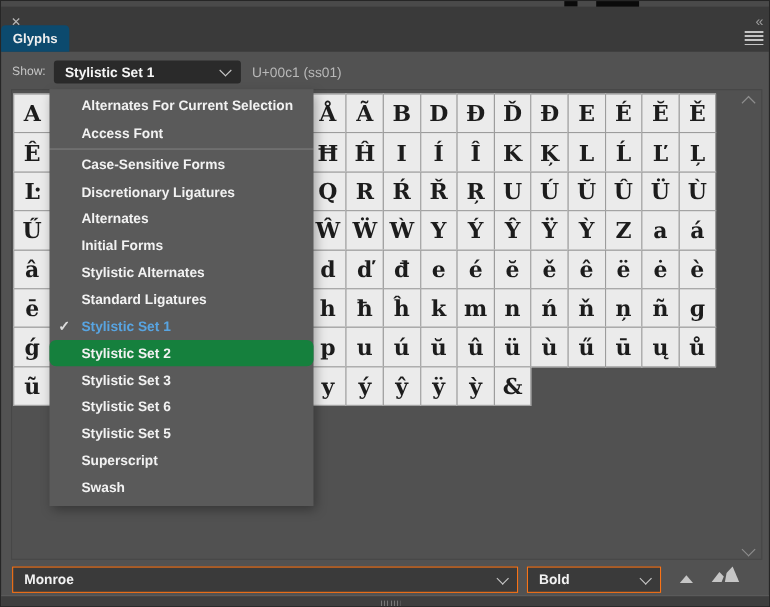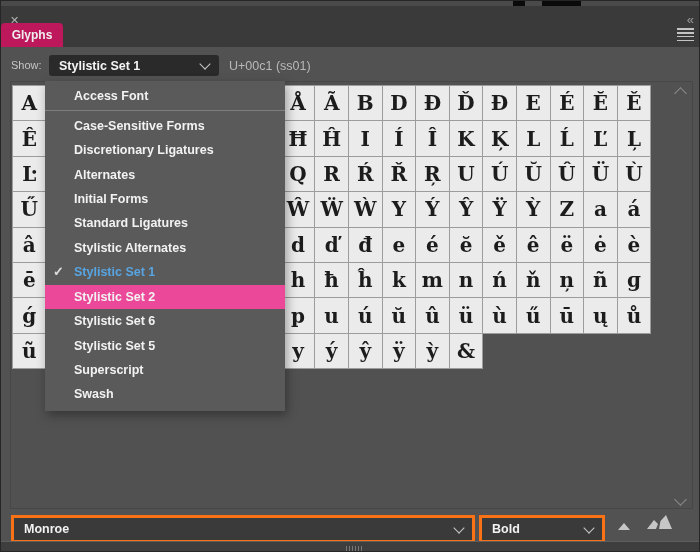--- a/index.html
+++ b/index.html
@@ -14,21 +14,21 @@
   
   .top-strip{ position:absolute; left:0; top:0; width:700px; height:5px; background:#4a4a4a; }
   .top-mark{ position:absolute; background:#0a0a0a; }
   .top-mark.m1{ left:512px; top:0; width:12px; height:5px; }
   .top-mark.m2{ left:541px; top:0; width:39px; height:7px; }
 
   
   .chrome{ position:absolute; left:0; top:5px; width:700px; height:41px; background:#3a3a3a; }
   .close-icon{ position:absolute; left:9px; top:8px; font-size:11px; color:#b5b5b5; cursor:default; }
   .collapse-icon{ position:absolute; right:8px; top:6px; font-size:13px; color:#9c9c9c; letter-spacing:-1px; }
-  .tab{ position:absolute; left:0; top:17px; width:62px; height:24px; background:#be185d;
+  .tab{ position:absolute; left:0; top:17px; width:62px; height:24px; background:#0c4a6e;
         border-radius:4px 4px 0 0; display:flex; align-items:center; justify-content:center; }
   .tab-label{ color:#efefef; font-size:12px; font-weight:bold; }
   .hamburger{ position:absolute; right:7px; top:22px; width:17px; height:13px;
         background:repeating-linear-gradient(to bottom,#c4c4c4 0 1.6px, transparent 1.6px 3.9px); }
 
   
   .show-label{ position:absolute; left:10px; top:58px; font-size:11px; color:#c6c6c6; }
   .show-select{ position:absolute; left:48px; top:54px; width:170px; height:21px;
         background:#2a2a2a; border-radius:3px; display:flex; align-items:center; cursor:default; }
   .show-select .val{ color:#f5f5f5; font-size:12.5px; font-weight:bold; padding-left:10px; }
@@ -56,26 +56,26 @@
     cursor:default;
   }
 
   
   .menu{ position:absolute; left:44px; top:80px; width:240px; background:#5a5a5a;
          padding:3px 0 4px 0; z-index:30; box-shadow:2px 4px 10px rgba(0,0,0,.35); }
   .menu-item{ position:relative; height:24.45px; display:flex; align-items:center;
               padding-left:29px; cursor:default; }
   .menu-item .lbl{ color:#f2f2f2; font-size:12.5px; font-weight:600; white-space:nowrap; }
   .menu-item.selected .lbl{ color:#58a4e1; }
-  .menu-item.hover{ background:#ec4899; }
+  .menu-item.hover{ background:#15803d;border-radius:6px; }
   .menu-item .check{ position:absolute; left:8px; top:4px; color:#dcdcdc; font-size:13px; font-weight:bold; }
   .menu-sep{ height:1px; background:rgba(255,255,255,.22); margin:2px 0; }
 
   
-  .field{ position:absolute; height:22px; background:#3a3a3a; border:3px solid #f97316;
+  .field{ position:absolute; height:22px; background:#3a3a3a; border:1px solid #f97316;
           display:flex; align-items:center; cursor:default; }
   .field .val{ color:#f2f2f2; font-size:12.5px; font-weight:bold; padding-left:10px; }
   .field .chev{ position:absolute; right:9px; top:6px; }
   .field-font{ left:10px; top:514px; width:458px; }
   .field-style{ left:478px; top:514px; width:120px; }
   .zoom-btn{ position:absolute; background:transparent; border:none; cursor:default; }
   .zoom-out-btn{ left:612px; top:516px; width:26px; height:18px; }
   .zoom-in-btn{ left:644px; top:512px; width:30px; height:22px; }
 
   .bottom-strip{ position:absolute; left:0; top:540px; width:700px; height:12px;
@@ -274,47 +274,53 @@
           <div class="glyph-cell">ỳ</div>
           <div class="glyph-cell">&amp;</div>
         </div>
       </div>
     <span class="scroll-chev scroll-up"></span>
     <span class="scroll-chev scroll-down"></span>
   </div>
 
   <div class="menu">
       <div class="menu-item">
+        <span class="lbl">Alternates For Current Selection</span>
+      </div>
+      <div class="menu-item">
         <span class="lbl">Access Font</span>
       </div>
       <div class="menu-sep"></div>
       <div class="menu-item">
         <span class="lbl">Case-Sensitive Forms</span>
       </div>
       <div class="menu-item">
         <span class="lbl">Discretionary Ligatures</span>
       </div>
       <div class="menu-item">
         <span class="lbl">Alternates</span>
       </div>
       <div class="menu-item">
         <span class="lbl">Initial Forms</span>
       </div>
       <div class="menu-item">
+        <span class="lbl">Stylistic Alternates</span>
+      </div>
+      <div class="menu-item">
         <span class="lbl">Standard Ligatures</span>
-      </div>
-      <div class="menu-item">
-        <span class="lbl">Stylistic Alternates</span>
       </div>
       <div class="menu-item selected">
         <span class="check">✓</span>
         <span class="lbl">Stylistic Set 1</span>
       </div>
       <div class="menu-item hover">
         <span class="lbl">Stylistic Set 2</span>
+      </div>
+      <div class="menu-item">
+        <span class="lbl">Stylistic Set 3</span>
       </div>
       <div class="menu-item">
         <span class="lbl">Stylistic Set 6</span>
       </div>
       <div class="menu-item">
         <span class="lbl">Stylistic Set 5</span>
       </div>
       <div class="menu-item">
         <span class="lbl">Superscript</span>
       </div>

